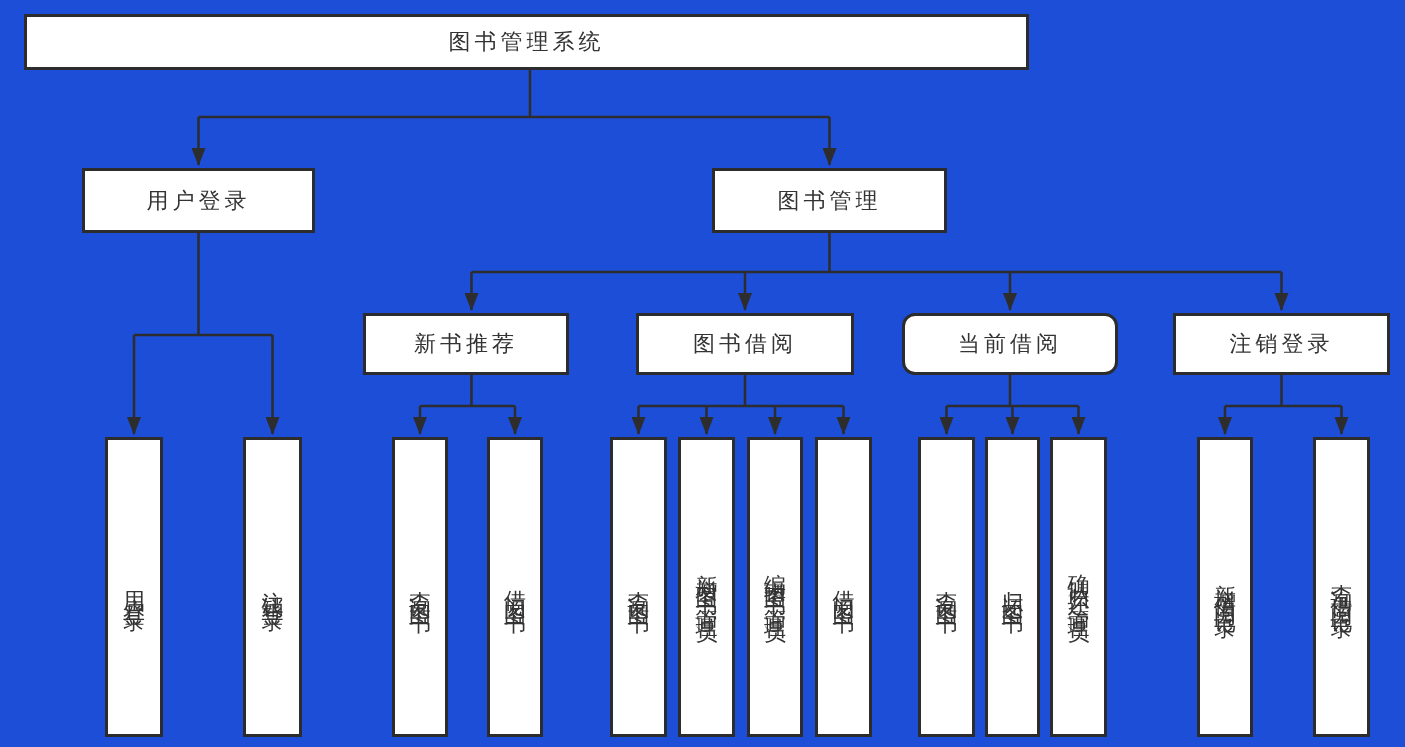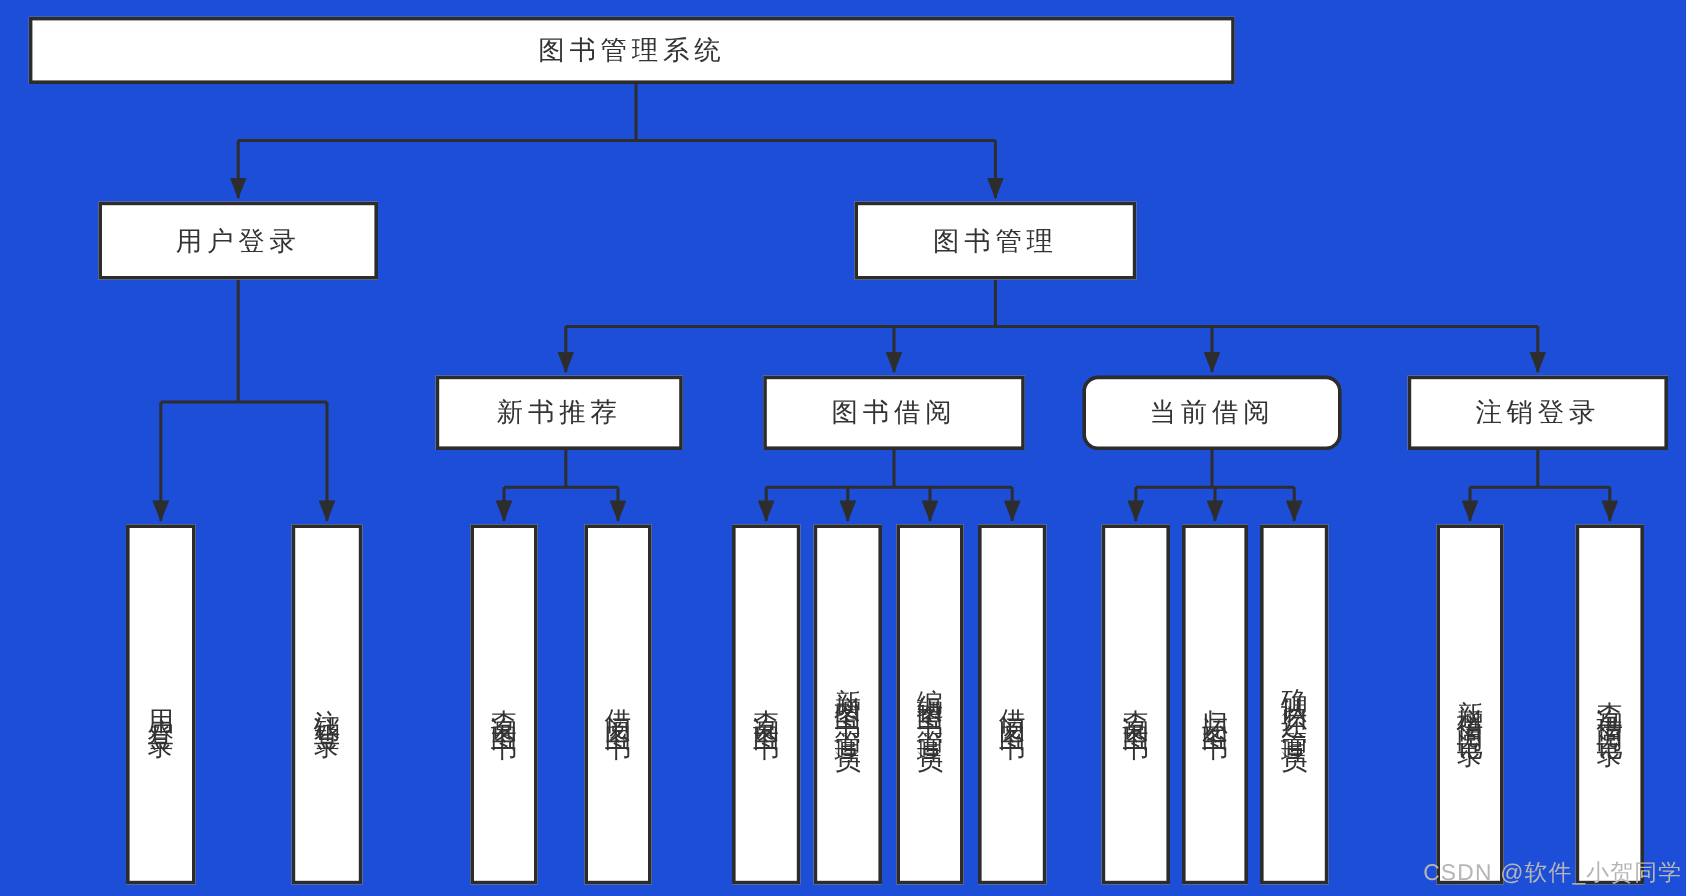--- a/index.html
+++ b/index.html
@@ -172,15 +172,14 @@
     <span>确认归还（管理员）</span>
   </div>
 
   <div class="box v" style="left:1197px; top:437px; width:56px; height:300px;">
     <span>新增借阅记录</span>
   </div>
   <div class="box v" style="left:1313px; top:437px; width:57px; height:300px;">
     <span>查询借阅记录</span>
   </div>
 
-  <div class="watermark">CSDN @软件_小贺同学</div>
 
 </div>
 
 </body></html>

